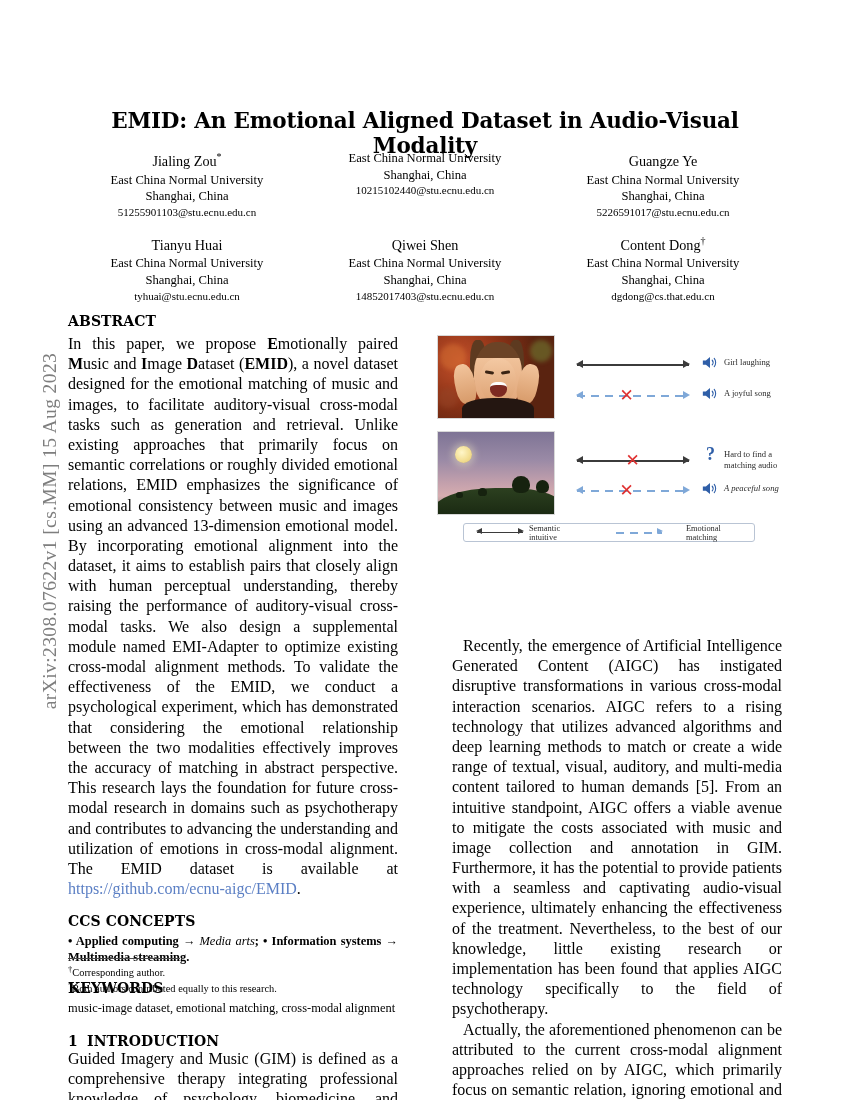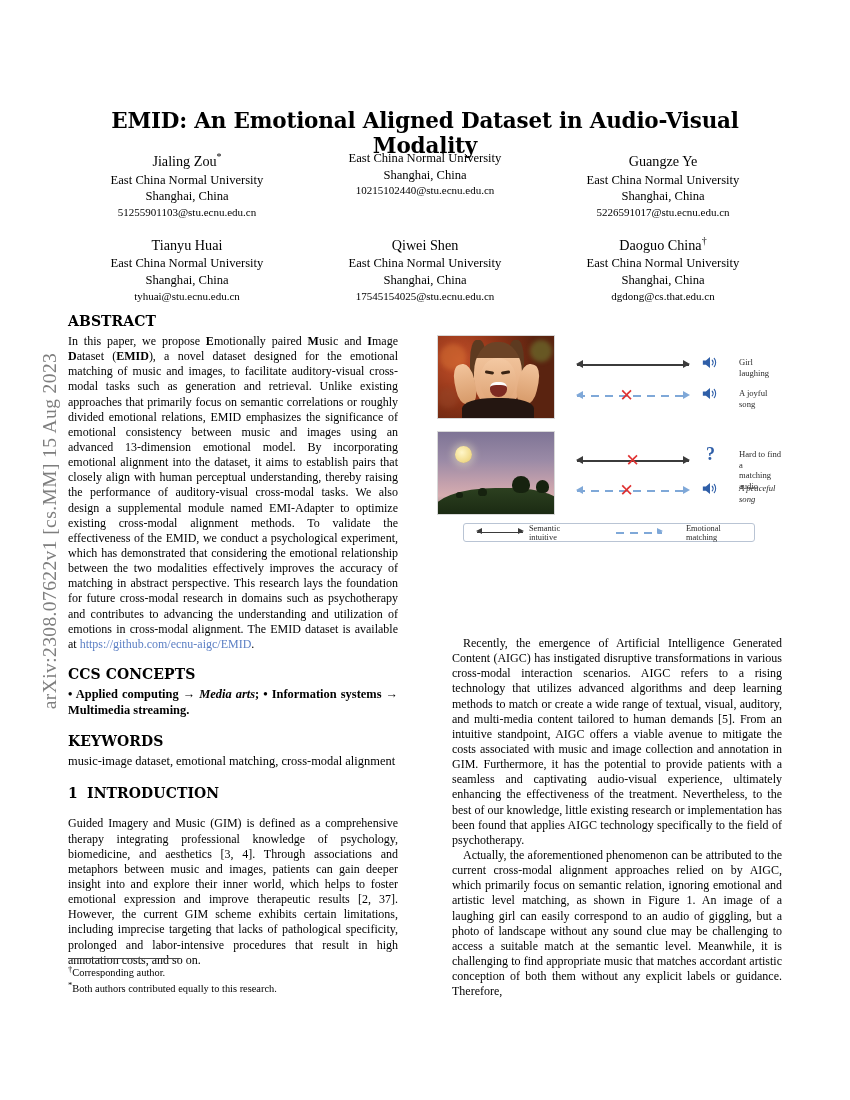--- a/index.html
+++ b/index.html
@@ -90,46 +90,46 @@
   #col-left  { left: 68px; }
   #col-right { left: 452px; top: 330px; width: 330px; }
 
   h2.sec {
     font-family: "DejaVu Serif", "Liberation Serif", serif;
     font-weight: bold;
     font-size: 14px;
     margin: 0 0 5px 0;
     letter-spacing: 0.1px;
   }
-  h2.sec.numbered { margin-bottom: 15px; }
+  h2.sec.numbered { margin-bottom: 0; }
   h2.sec .num { display: inline-block; width: 19px; }
 
   p.body {
     margin: 0;
-    font-size: 12px;
+    font-size: 16px;
     line-height: 1.262;
     text-align: justify;
     text-justify: inter-word;
     hyphens: manual;
   }
   p.body + p.body { text-indent: 11px; }
   .gap-m { height: 14px; }
   .gap-l { height: 16px; }
 
   .lnk { color: #5b7fc4; }
   b.tight { font-weight: bold; }
 
   p.ccs {
     margin: 0;
     font-size: 12.45px;
     line-height: 1.27;
     font-weight: bold;
     text-align: justify;
   }
-  p.ccs .it { font-weight: bold; font-style: italic; }
+  p.ccs .it { font-weight: normal; font-style: italic; }
   p.kw {
     margin: 0;
     font-size: 12.45px;
     line-height: 1.27;
   }
 
   
   #footnotes {
     position: absolute;
     left: 68px;
@@ -305,21 +305,21 @@
     line-height: 15px;
     text-align: center;
     font-family: "DejaVu Sans", sans-serif;
   }
 
   
   .aud-label {
     position: absolute;
     display: flex;
     align-items: flex-start;
-    gap: 20px;
+    gap: 5px;
   }
   .spk-icon { width: 17px; height: 15px; flex: 0 0 17px; }
   .q-icon {
     width: 17px; flex: 0 0 17px;
     text-align: center;
     color: #2f5fa8;
     font-size: 18px;
     font-weight: bold;
     line-height: 15px;
     font-family: "Liberation Serif", serif;
@@ -402,24 +402,24 @@
       <div class="author">
         <div class="name"><span>Tianyu Huai</span><sup></sup></div>
         <div class="aff">East China Normal University</div>
         <div class="loc">Shanghai, China</div>
         <div class="email">tyhuai@stu.ecnu.edu.cn</div>
       </div>
       <div class="author">
         <div class="name"><span>Qiwei Shen</span><sup></sup></div>
         <div class="aff">East China Normal University</div>
         <div class="loc">Shanghai, China</div>
-        <div class="email">17545154025@stu.ecnu.edu.cn</div>
+        <div class="email">14852017403@stu.ecnu.edu.cn</div>
       </div>
       <div class="author">
-        <div class="name"><span>Daoguo China</span><sup>†</sup></div>
+        <div class="name"><span>Content Dong</span><sup>†</sup></div>
         <div class="aff">East China Normal University</div>
         <div class="loc">Shanghai, China</div>
         <div class="email">dgdong@cs.that.edu.cn</div>
       </div>
     </div>
   </div>
 
   <div class="col" id="col-left">
 
     <h2 class="sec">ABSTRACT</h2>

